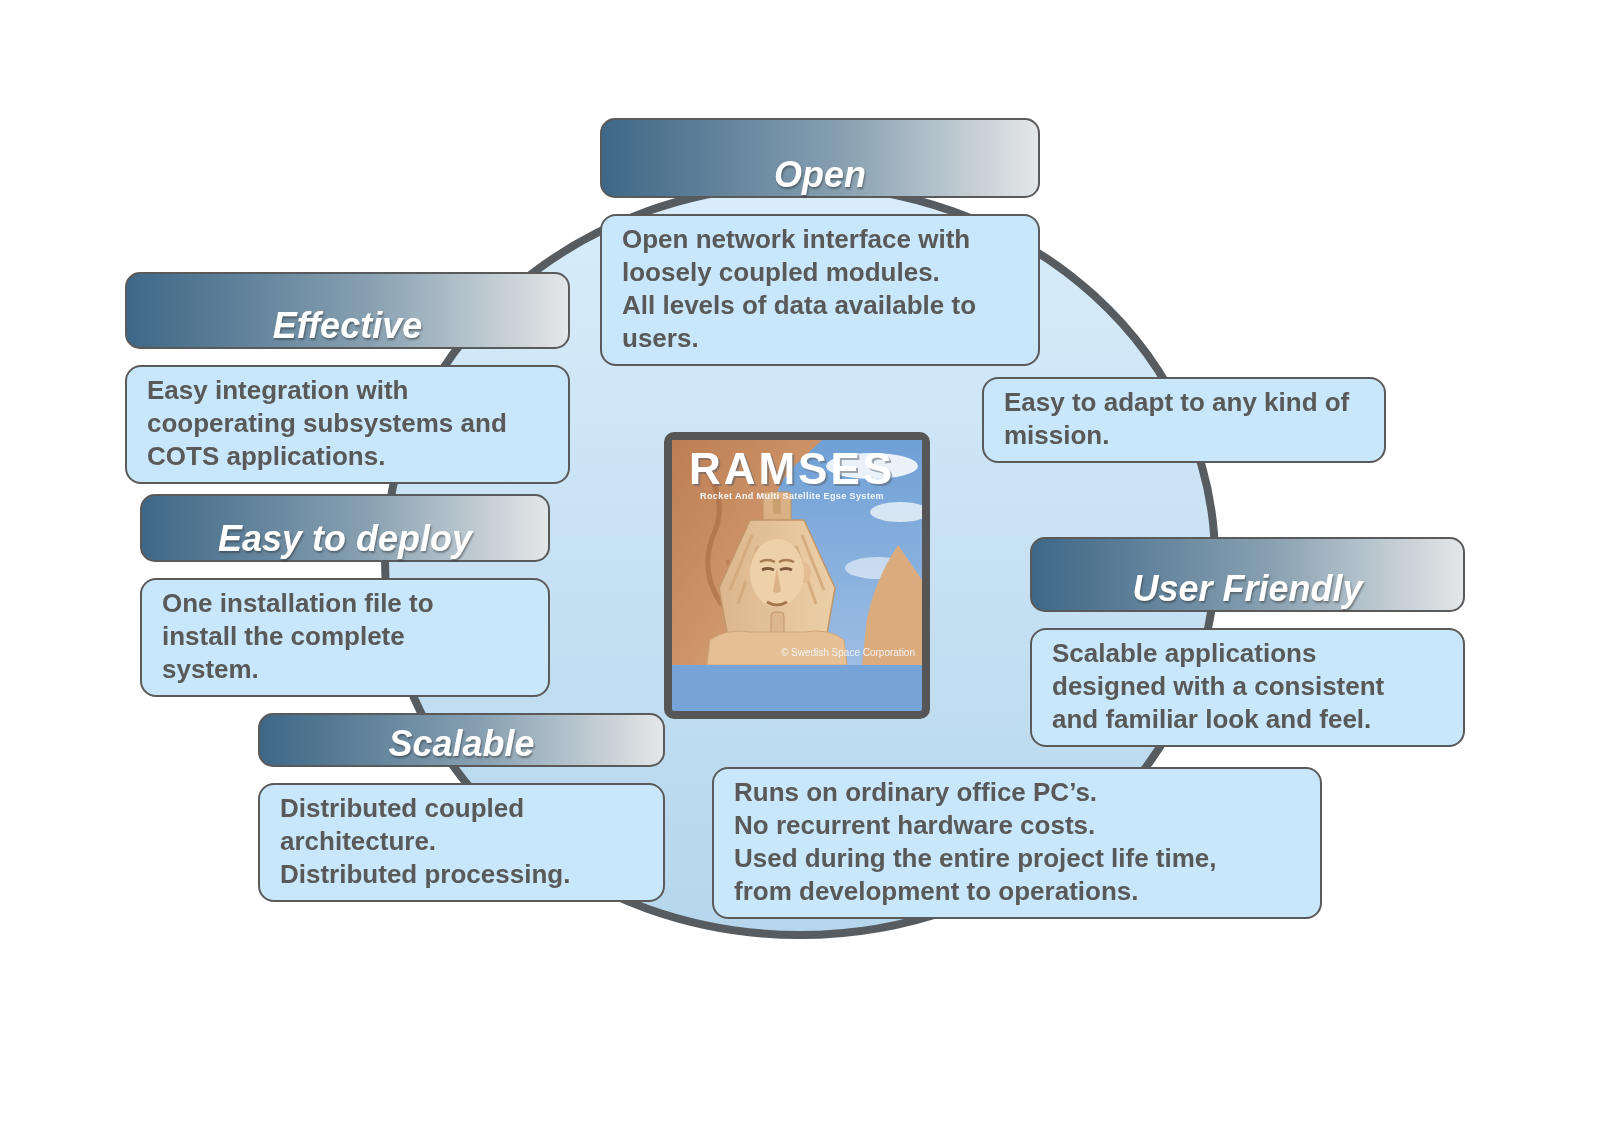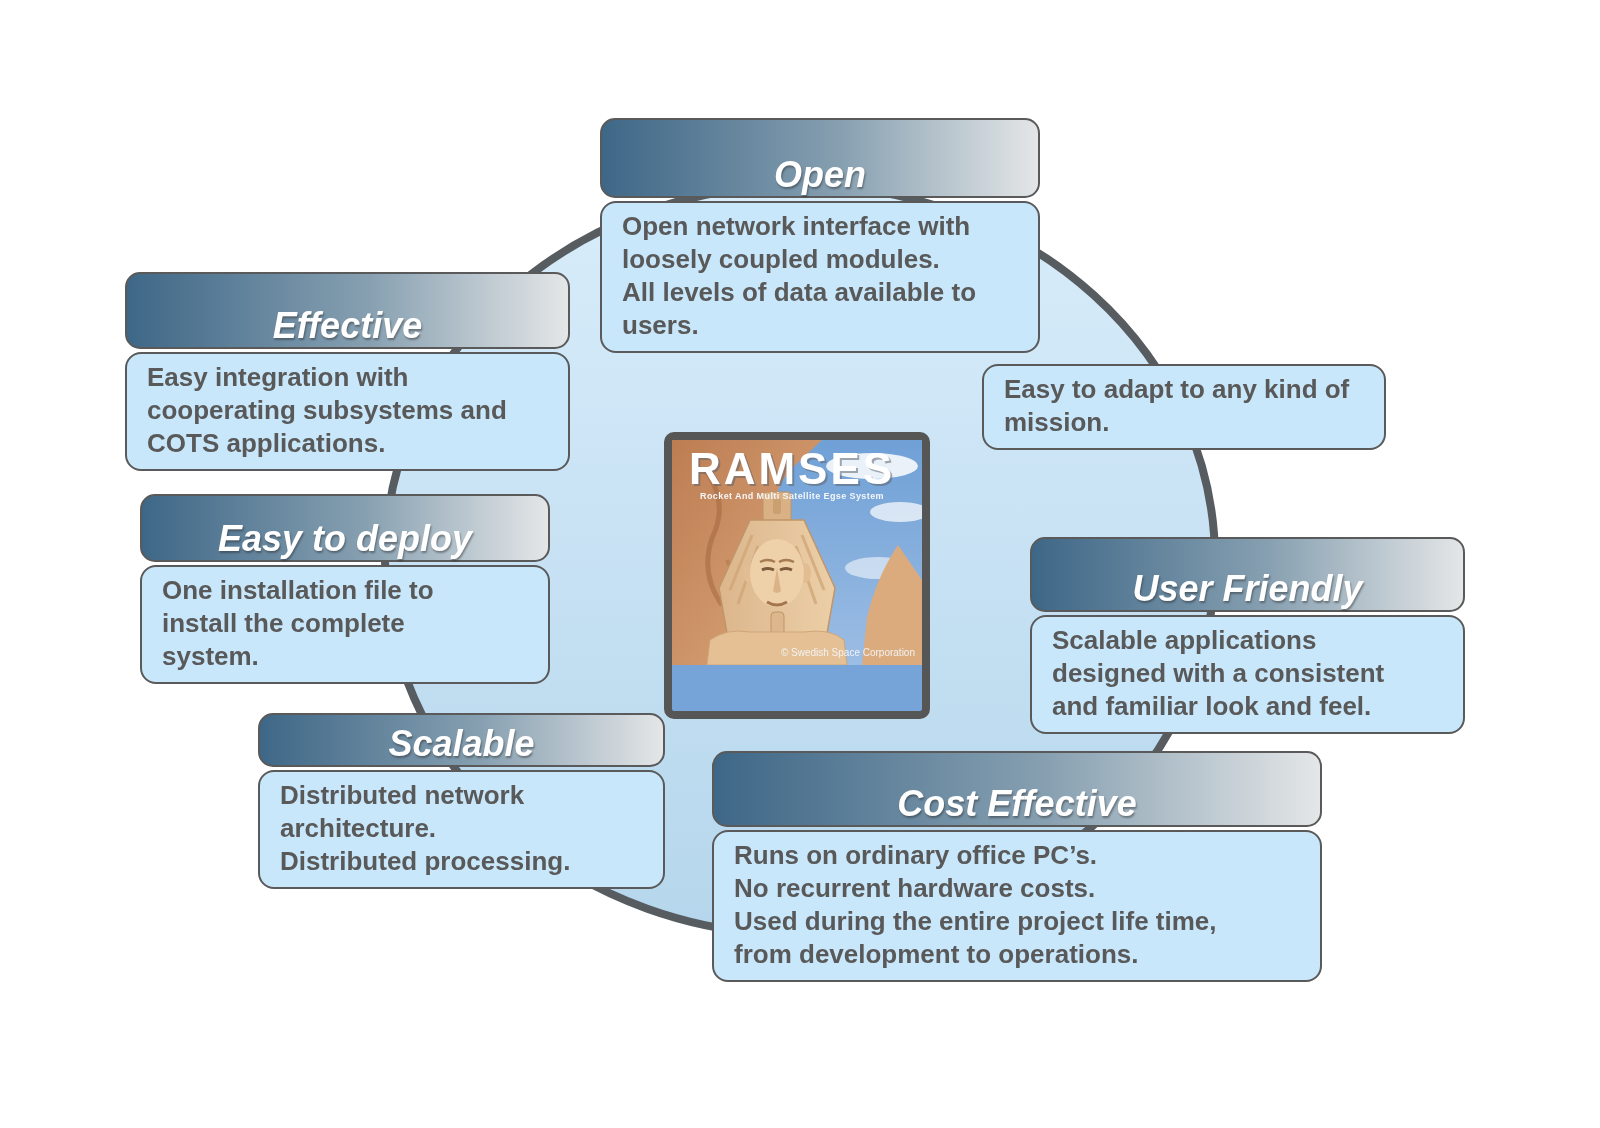--- a/index.html
+++ b/index.html
@@ -21,21 +21,21 @@
     text-shadow:1px 2px 2px rgba(40,40,40,.45);
   }
   .fb{
     box-sizing:border-box;
     border:2px solid var(--box-border,#5a5a5a);
     border-radius:16px;
     background:var(--body-bg,#c8e7fb);
     color:var(--body-text,#595959);
     font-weight:700;font-size:26px;line-height:33px;
     padding:7px 16px 9px 20px;
-    margin-top:3px;
+    margin-top:16px;
     white-space:pre-line;
   }
   #f0{left:600px;top:118px;width:440px}  #f0 .fh{height:80px}
   #f1{left:125px;top:272px;width:445px}  #f1 .fh{height:77px}
   #f2{left:140px;top:494px;width:410px}  #f2 .fh{height:68px}
   #f3{left:258px;top:713px;width:407px}  #f3 .fh{height:54px}
   #f4{left:982px;top:361px;width:404px}  #f4 .fh{height:76px}
   #f5{left:1030px;top:537px;width:435px} #f5 .fh{height:75px}
   #f6{left:712px;top:751px;width:610px}  #f6 .fh{height:76px}
   
@@ -140,42 +140,39 @@
     </div>
     <div class="fb">One installation file to
 install the complete
 system.</div>
   </div>
 
   <div class="feature" id="f3">
     <div class="fh">
       <span>Scalable</span>
     </div>
-    <div class="fb">Distributed network
+    <div class="fb">Distributed coupled
 architecture.
 Distributed processing.</div>
   </div>
 
   <div class="feature" id="f4">
     <div class="fb">Easy to adapt to any kind of
 mission.</div>
   </div>
 
   <div class="feature" id="f5">
     <div class="fh">
       <span>User Friendly</span>
     </div>
     <div class="fb">Scalable applications
 designed with a consistent
 and familiar look and feel.</div>
   </div>
 
   <div class="feature" id="f6">
-    <div class="fh">
-      <span>Cost Effective</span>
-    </div>
     <div class="fb">Runs on ordinary office PC’s.
 No recurrent hardware costs.
 Used during the entire project life time,
 from development to operations.</div>
   </div>
 
 </div>
 
 </body></html>

